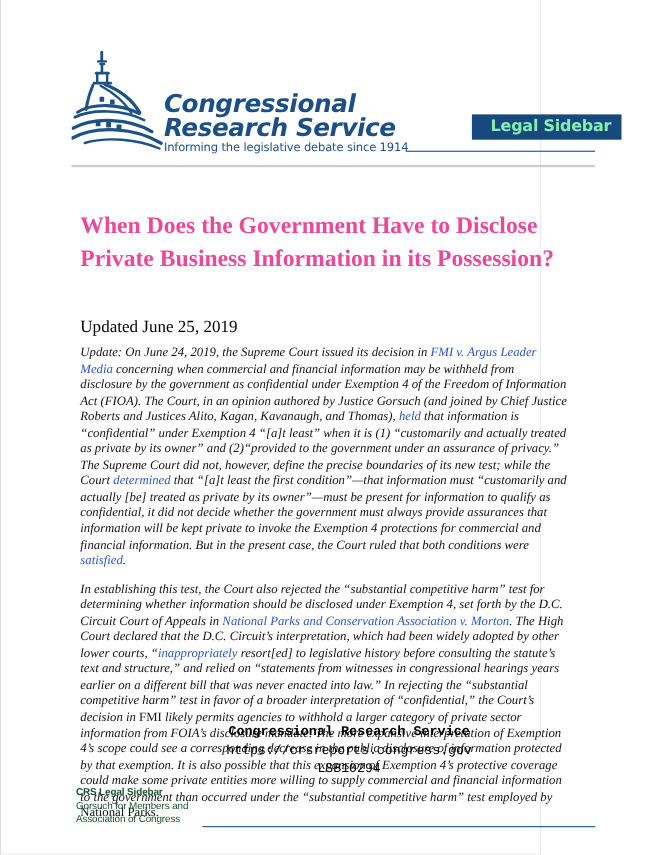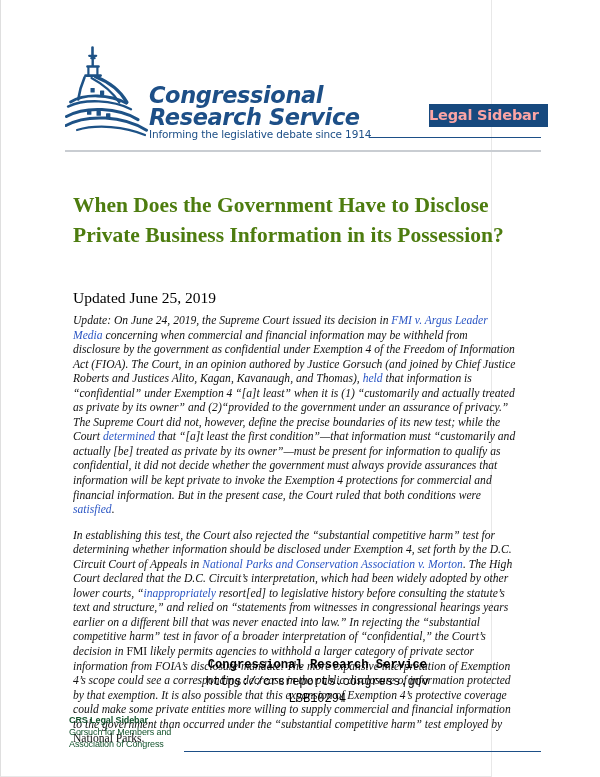--- a/index.html
+++ b/index.html
@@ -72,23 +72,23 @@
     left: 368px;
     top: 137px;
     width: 172px;
     height: 1px;
     background: #1d4f87;
   }
   .badge {
     position: absolute;
     left: 428px;
     top: 104px;
-    padding: 3px 9px 4px 0;
+    padding: 3px 9px 4px 17px;
     background: #17497e;
-    color: #fca5a5;
+    color: #86efac;
     font-family: "DejaVu Sans", sans-serif;
     font-weight: bold;
     font-size: 14.5px;
     letter-spacing: -0.2px;
     line-height: 16px;
     white-space: nowrap;
   }
   .header-rule {
     position: absolute;
     left: 64px;
@@ -101,21 +101,21 @@
   
   .doc-title {
     position: absolute;
     left: 72px;
     top: 176px;
     width: 460px;
     font-family: "Liberation Serif", serif;
     font-weight: bold;
     font-size: 21.5px;
     line-height: 30px;
-    color: #4d7c0f;
+    color: #ec4899;
   }
 
   
   .doc-date {
     position: absolute;
     left: 72px;
     top: 288px;
     font-family: "Liberation Serif", serif;
     font-size: 15.5px;
     line-height: 20px;

